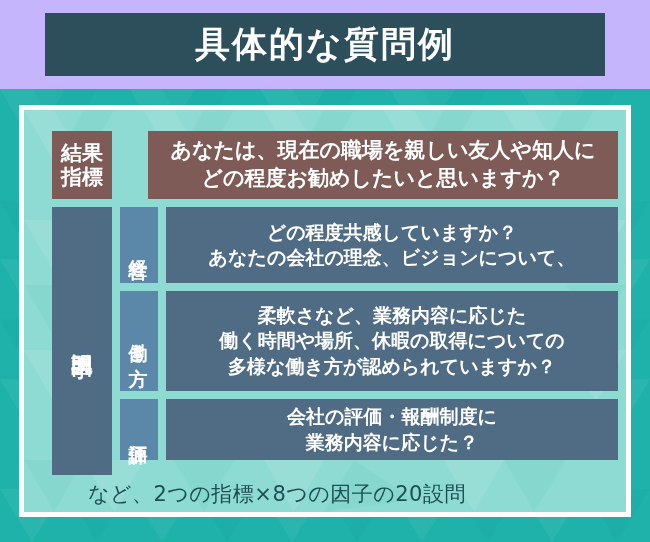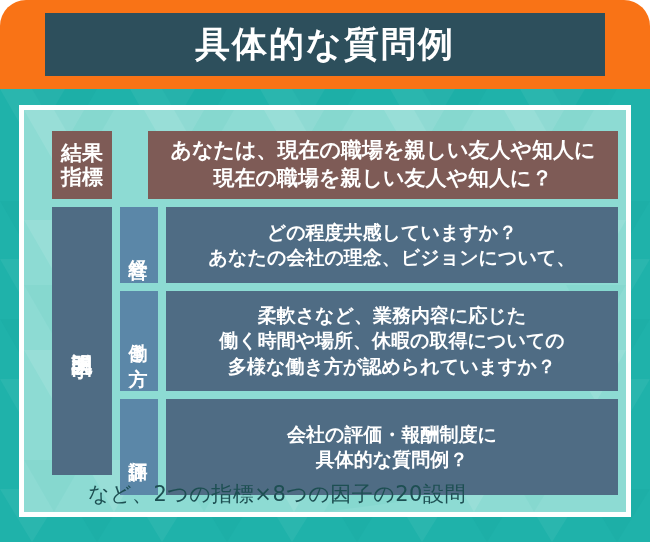--- a/index.html
+++ b/index.html
@@ -11,22 +11,21 @@
     height: 542px;
     background: #ffffff;
     font-family: "DejaVu Sans", "Liberation Sans", sans-serif;
     overflow: hidden;
   }
 
   #slide {
     position: relative;
     width: 650px;
     height: 542px;
-    background: #f97316;
-    border-radius: 26px;
+    background: #c4b5fd;
   }
 
   
   .title-band {
     position: absolute;
     left: 45px;
     top: 13px;
     width: 560px;
     height: 63px;
     background: #2d4f5c;
@@ -170,21 +169,21 @@
   }
   .q-sub {
     flex: 1;
     margin-left: 8px;
     background: #4f6c84;
     font-size: 19px;
   }
 
   .row-keiei   { top: 76px;  width: 498px; height: 76px; }
   .row-hataraki{ top: 160px; width: 498px; height: 100px; }
-  .row-hyoka   { top: 268px; width: 498px; height: 96px; }
+  .row-hyoka   { top: 268px; width: 498px; height: 61px; }
 
   
   .footer-note {
     position: absolute;
     left: 24px;
     top: 480px;
     width: 506px;
     text-align: center;
     color: #1d4f52;
     font-size: 21px;
@@ -281,21 +280,21 @@
 
   <div class="table-wrap">
 
     <div class="row row-result">
       <div class="cell-label lbl-result">
         <span>結果指標</span>
       </div>
       <div class="cell-q q-result">
         <span>
           <span class="q-line">あなたは、現在の職場を親しい友人や知人に</span>
-          <span class="q-line">現在の職場を親しい友人や知人に？</span>
+          <span class="q-line">どの程度お勧めしたいと思いますか？</span>
         </span>
       </div>
     </div>
 
     <div class="span-label">
       <span>説明因子</span>
     </div>
 
     <div class="row sub-row row-keiei">
       <div class="cell-label lbl-sub">
@@ -322,21 +321,21 @@
       </div>
     </div>
 
     <div class="row sub-row row-hyoka">
       <div class="cell-label lbl-sub">
         <span>評価</span>
       </div>
       <div class="cell-q q-sub">
         <span>
           <span class="q-line">会社の評価・報酬制度に</span>
-          <span class="q-line">具体的な質問例？</span>
+          <span class="q-line">業務内容に応じた？</span>
         </span>
       </div>
     </div>
 
   </div>
 
   <div class="footer-note">など、2つの指標×8つの因子の20設問</div>
 
 </div>
 

